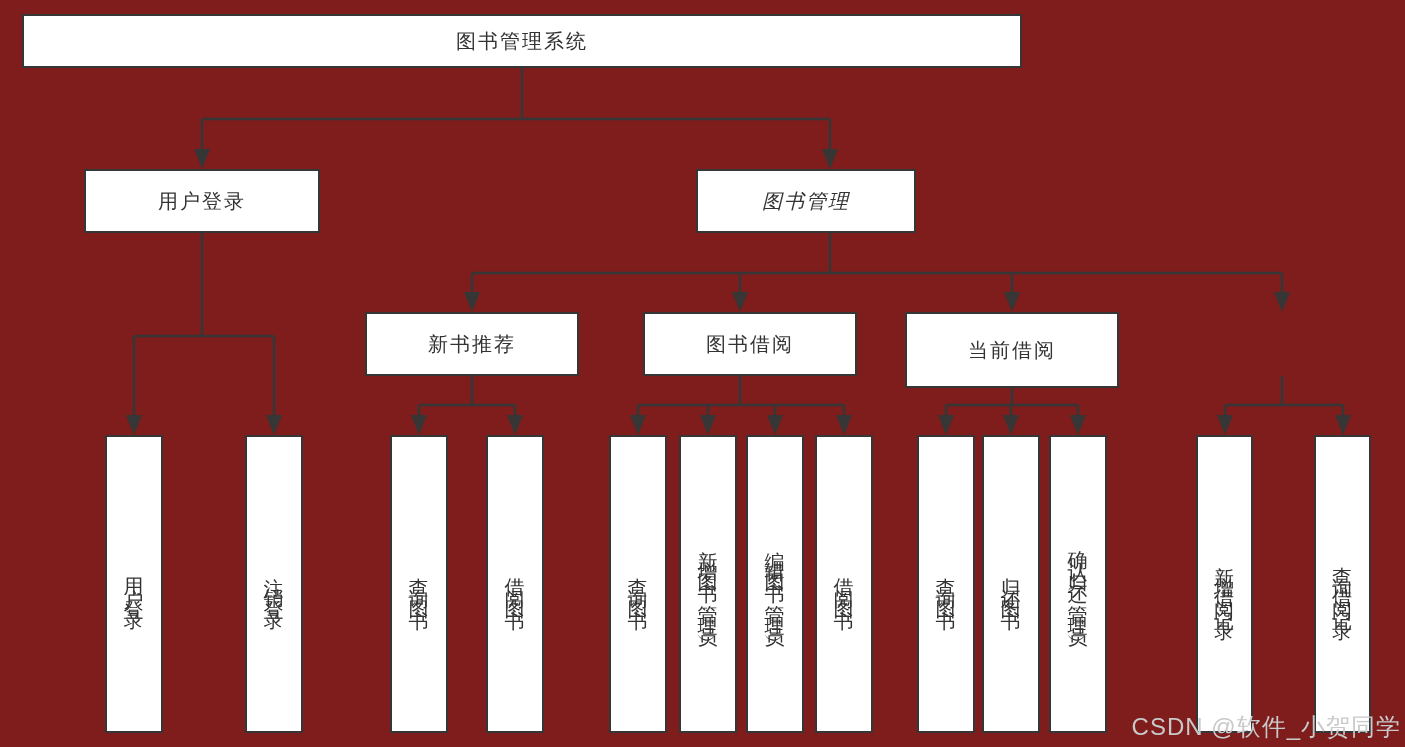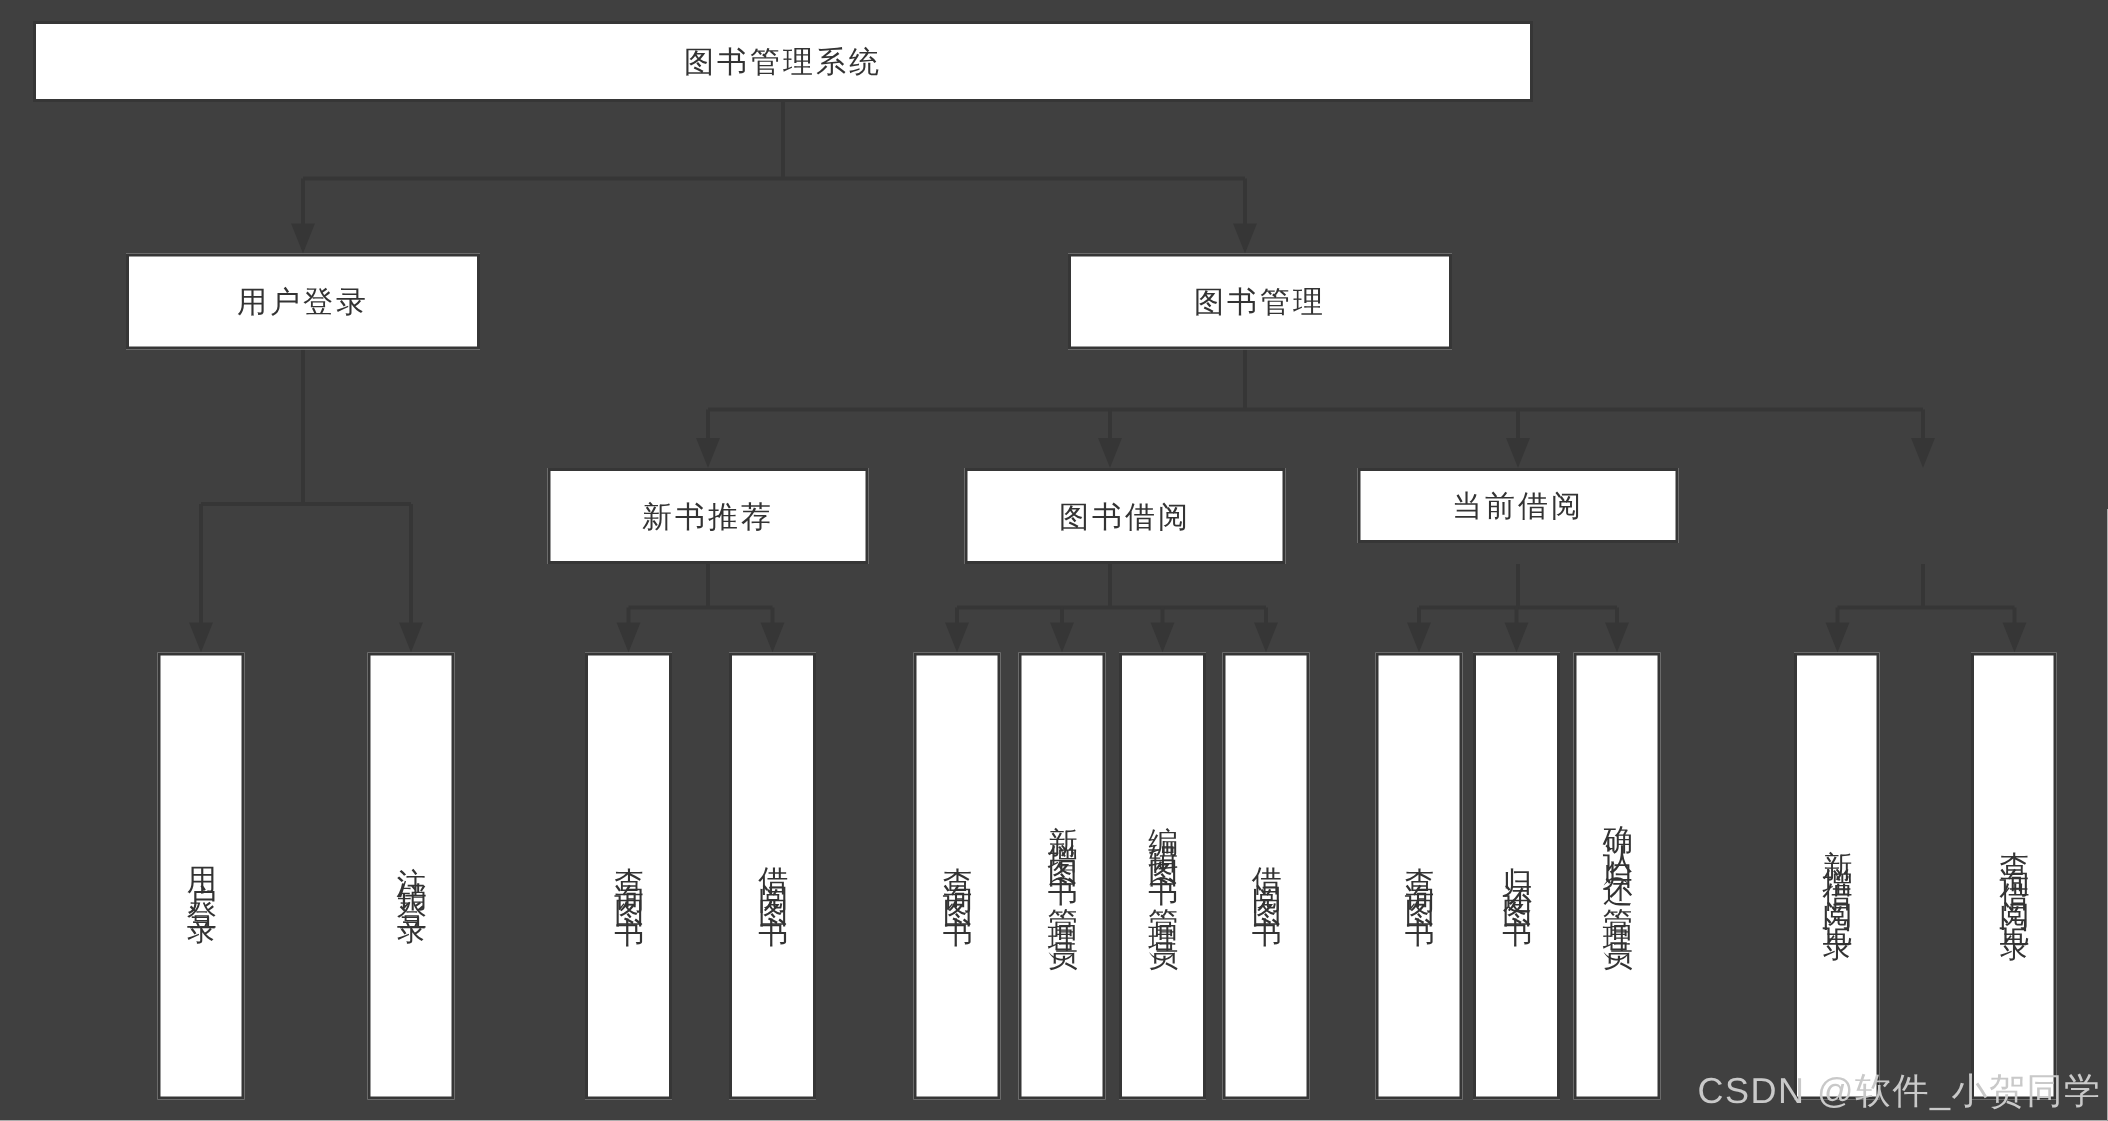--- a/index.html
+++ b/index.html
@@ -1,17 +1,17 @@
 <!DOCTYPE html>
 <html><head>
 <meta charset="utf-8">
 <style>
   html,body{margin:0;padding:0;background:#ffffff;}
   .canvas{
-    position:relative;width:1405px;height:747px;background:#404040;
+    position:relative;width:1405px;height:747px;background:#7f1d1d;
     font-family:"Liberation Sans",sans-serif;overflow:hidden;
   }
   .connectors{position:absolute;left:0;top:0;}
   .connectors path{stroke:#363636;stroke-width:2.6;fill:none;}
   .connectors polygon{fill:#363636;stroke:none;}
   .node{
     position:absolute;box-sizing:border-box;background:#ffffff;
     border:2.6px solid #363636;display:flex;align-items:center;justify-content:center;
     color:#333333;font-size:20px;letter-spacing:2px;text-align:center;
   }
@@ -92,31 +92,31 @@
       <polygon points="1335,415 1351,415 1343,435"></polygon>
   </svg>
 
   <div class="node" style="left:22px;top:14px;width:1000px;height:54px;">
     <span>图书管理系统</span>
   </div>
 
   <div class="node" style="left:84px;top:169px;width:236px;height:64px;">
     <span>用户登录</span>
   </div>
-  <div class="node" style="left:712px;top:169px;width:256px;height:64px;">
+  <div class="node" style="left:696px;top:169px;width:220px;height:64px;font-style:italic;">
     <span>图书管理</span>
   </div>
 
   <div class="node" style="left:365px;top:312px;width:214px;height:64px;">
     <span>新书推荐</span>
   </div>
   <div class="node" style="left:633px;top:312px;width:214px;height:64px;margin-left:10px;">
     <span>图书借阅</span>
   </div>
-  <div class="node" style="left:905px;top:312px;width:214px;height:50px;">
+  <div class="node" style="left:905px;top:312px;width:214px;height:76px;">
     <span>当前借阅</span>
   </div>
 
   <div class="node vnode" style="left:105px;top:435px;width:58px;height:298px;">
     <span class="vtext">用户登录</span>
   </div>
   <div class="node vnode" style="left:245px;top:435px;width:58px;height:298px;">
     <span class="vtext">注销登录</span>
   </div>
 

